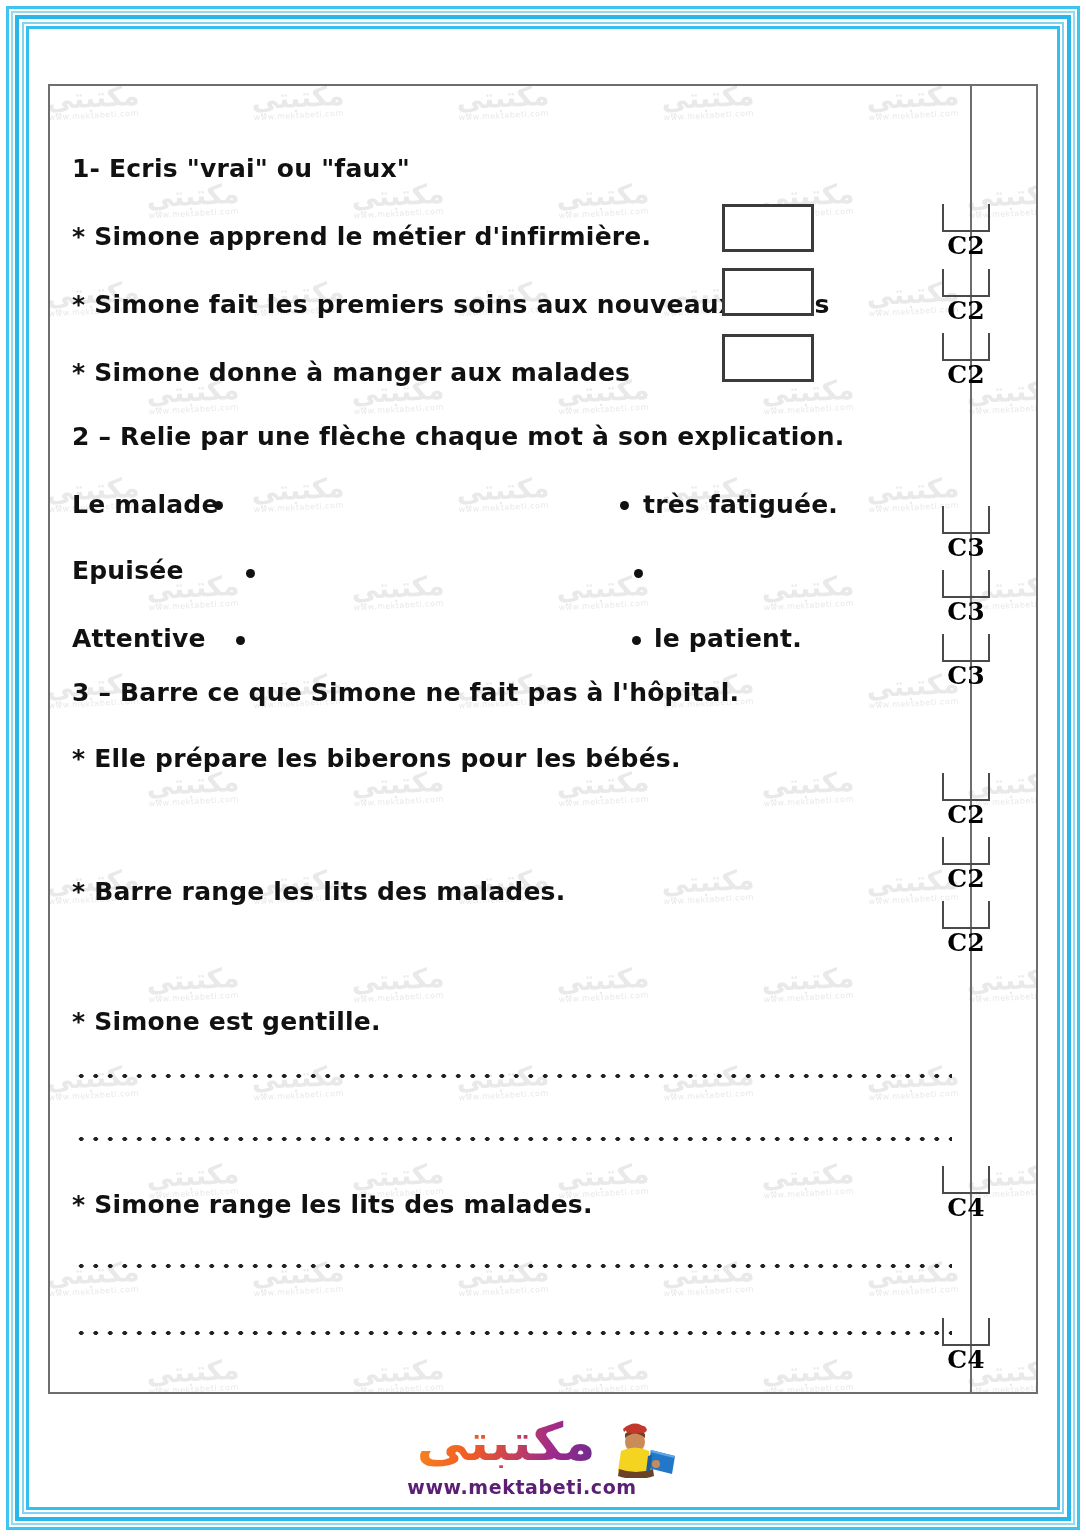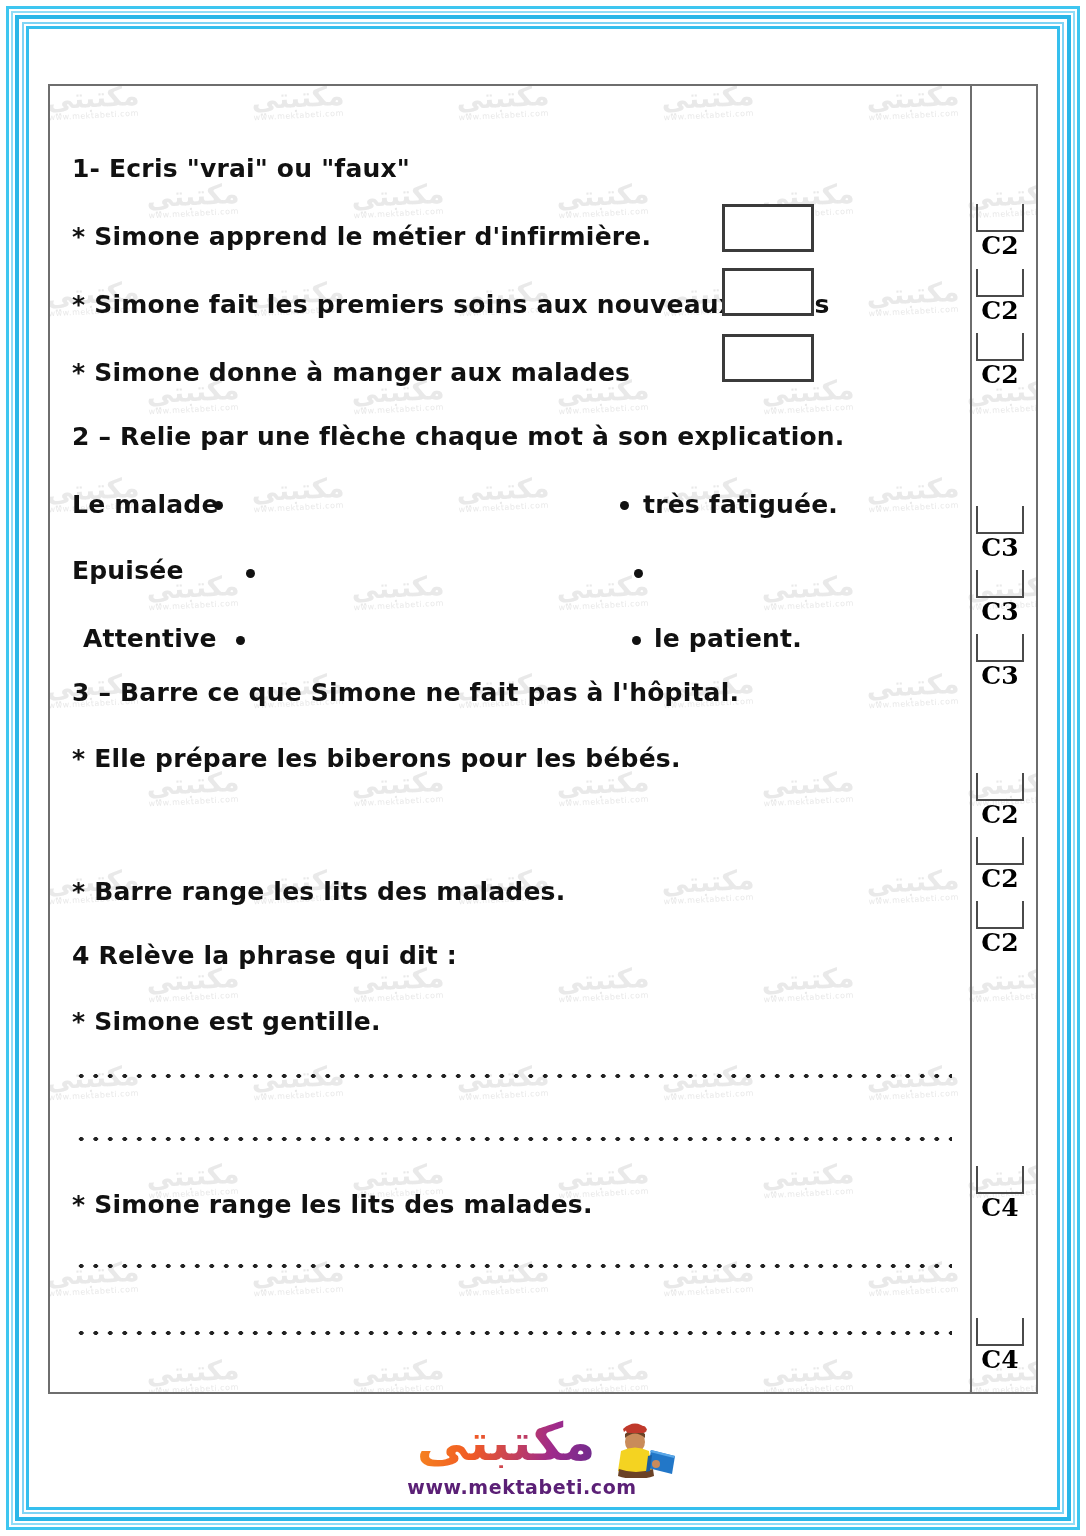--- a/index.html
+++ b/index.html
@@ -113,21 +113,21 @@
     height: 10px;
     background-image: radial-gradient(circle, #222222 2.1px, rgba(0,0,0,0) 2.4px);
     background-size: 14.5px 10px;
     background-repeat: repeat-x;
     background-position: 0 center;
   }
 
   
   #margin-column {
     position: absolute;
-    left: 916px; top: 0;
+    left: 882px; top: 0;
     width: 66px; height: 100%;
   }
   .competency {
     position: absolute;
     left: 6px;
     width: 56px;
     text-align: center;
   }
   .competency .bracket {
     display: block;
@@ -537,33 +537,32 @@
 
     <div class="q-line" style="left:22px; top:404px;">Le malade</div>
     <div class="match-dot" style="left:164px; top:415px;"></div>
     <div class="q-line" style="left:593px; top:404px;">très fatiguée.</div>
     <div class="match-dot" style="left:570px; top:415px;"></div>
 
     <div class="q-line" style="left:22px; top:470px;text-align:right;">Epuisée</div>
     <div class="match-dot" style="left:196px; top:483px;"></div>
     <div class="match-dot" style="left:584px; top:483px;"></div>
 
-    <div class="q-line" style="left:22px; top:538px;margin-left:11px;">Attentive</div>
+    <div class="q-line" style="left:22px; top:538px;">Attentive</div>
     <div class="match-dot" style="left:186px; top:550px;"></div>
     <div class="q-line" style="left:604px; top:538px;">le patient.</div>
     <div class="match-dot" style="left:582px; top:550px;"></div>
 
     <div class="q-line" style="left:22px; top:592px;">3 – Barre ce que Simone ne fait pas à l'hôpital.</div>
 
     <div class="q-line" style="left:22px; top:658px;">* Elle prépare les biberons pour les bébés.</div>
 
 
     <div class="q-line" style="left:22px; top:791px;">* Barre range les lits des malades.</div>
 
-    <div class="q-line" style="left:22px; top:855px;">4 Relève la phrase qui dit :</div>
 
     <div class="q-line" style="left:22px; top:921px;">* Simone est gentille.</div>
 
     <div class="dotted-line" style="left:24px; top:985px; width:878px;"></div>
     <div class="dotted-line" style="left:24px; top:1048px; width:878px;"></div>
 
     <div class="q-line" style="left:22px; top:1104px;">* Simone range les lits des malades.</div>
 
     <div class="dotted-line" style="left:24px; top:1175px; width:878px;"></div>
     <div class="dotted-line" style="left:24px; top:1242px; width:878px;"></div>

